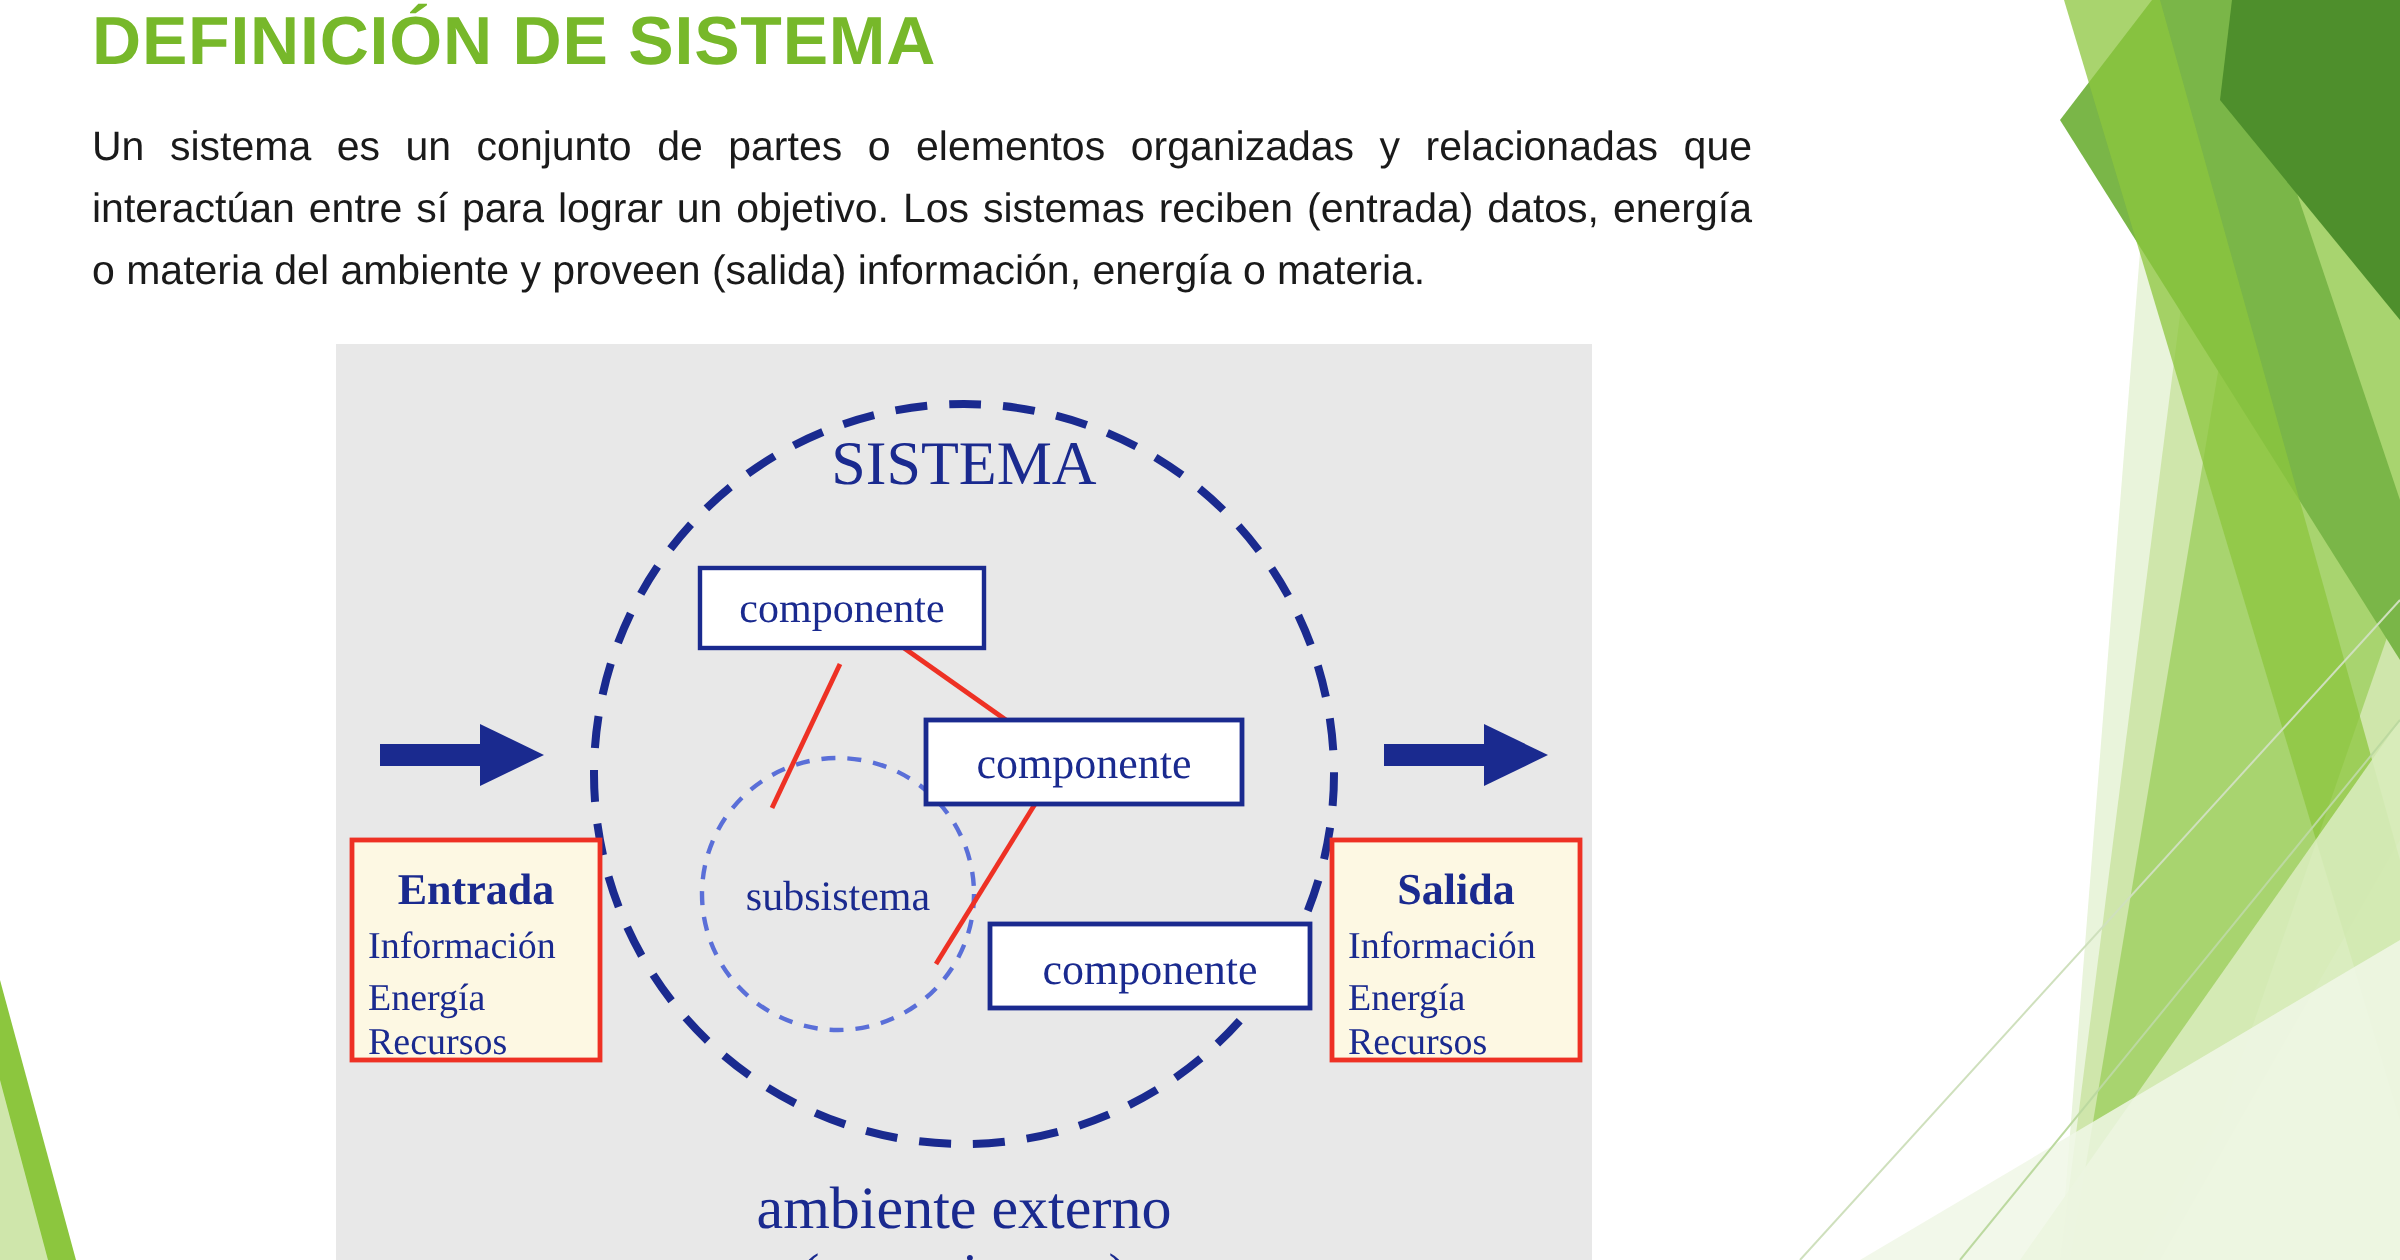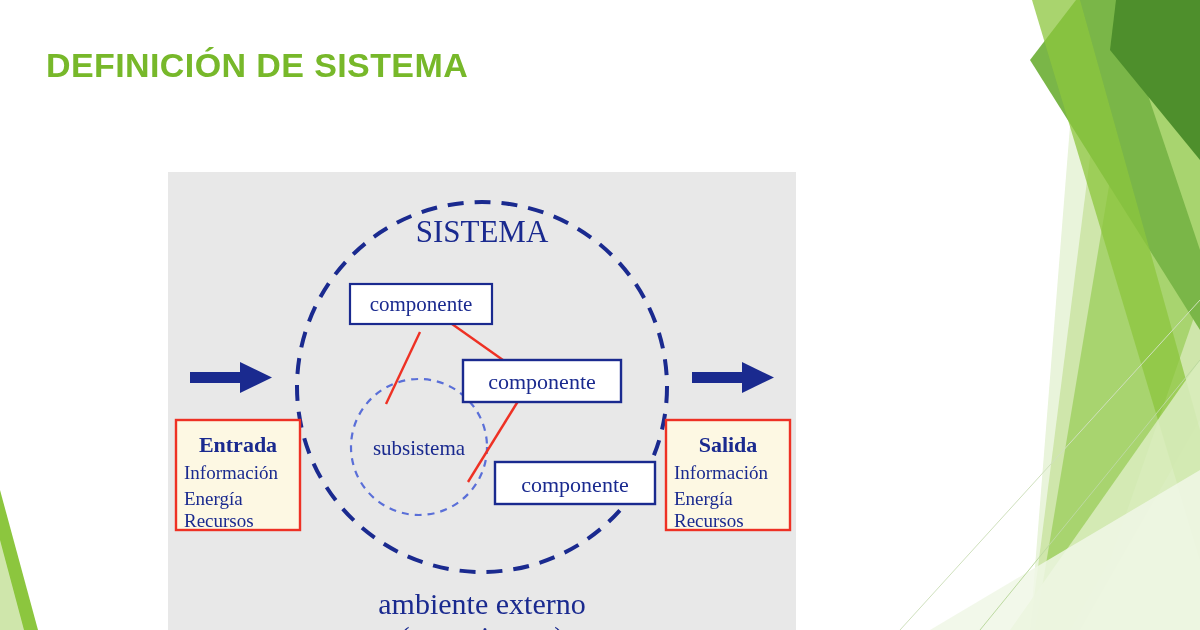--- a/index.html
+++ b/index.html
@@ -93,21 +93,22 @@
   <polyline points="200,630 420,360" fill="none" stroke="#bcd9a0" stroke-width="1"></polyline>
   <polyline points="120,630 420,300" fill="none" stroke="#cfe0bd" stroke-width="1"></polyline>
 </svg>
 
 <svg id="bg-art-left" viewBox="0 0 60 200" preserveAspectRatio="none">
   <polygon points="0,60 38,200 0,200" fill="#8cc63e"></polygon>
   <polygon points="0,110 24,200 0,200" fill="#cfe6ab"></polygon>
 </svg>
 
 <div id="slide">
-  <div id="page-title" style="color: rgb(119, 184, 42); margin-top: 44px;">DEFINICIÓN DE SISTEMA</div>
+  <div id="page-title" style="color: rgb(119, 184, 42);">DEFINICIÓN DE SISTEMA</div>
+  <div id="body-text">Un sistema es un conjunto de partes o elementos organizadas y relacionadas que interactúan entre sí para lograr un objetivo. Los sistemas reciben (entrada) datos, energía o materia del ambiente y proveen (salida) información, energía o materia.</div>
 </div>
 
 <div id="diagram-wrap" style="background: rgb(232, 232, 232);">
   <svg id="diagram-svg" width="628" height="470" viewBox="0 0 628 470">
 
     <circle cx="314" cy="215" r="185" fill="none" stroke="#1a2a8f" stroke-width="4" stroke-dasharray="16 11"></circle>
 
     <text class="svg-title" x="314" y="70" text-anchor="middle" font-family="Liberation Serif, serif" font-size="31" fill="#1a2a8f">SISTEMA</text>
 
     <circle cx="251" cy="275" r="68" fill="none" stroke="#5a6fd8" stroke-width="2.2" stroke-dasharray="7 6"></circle>

